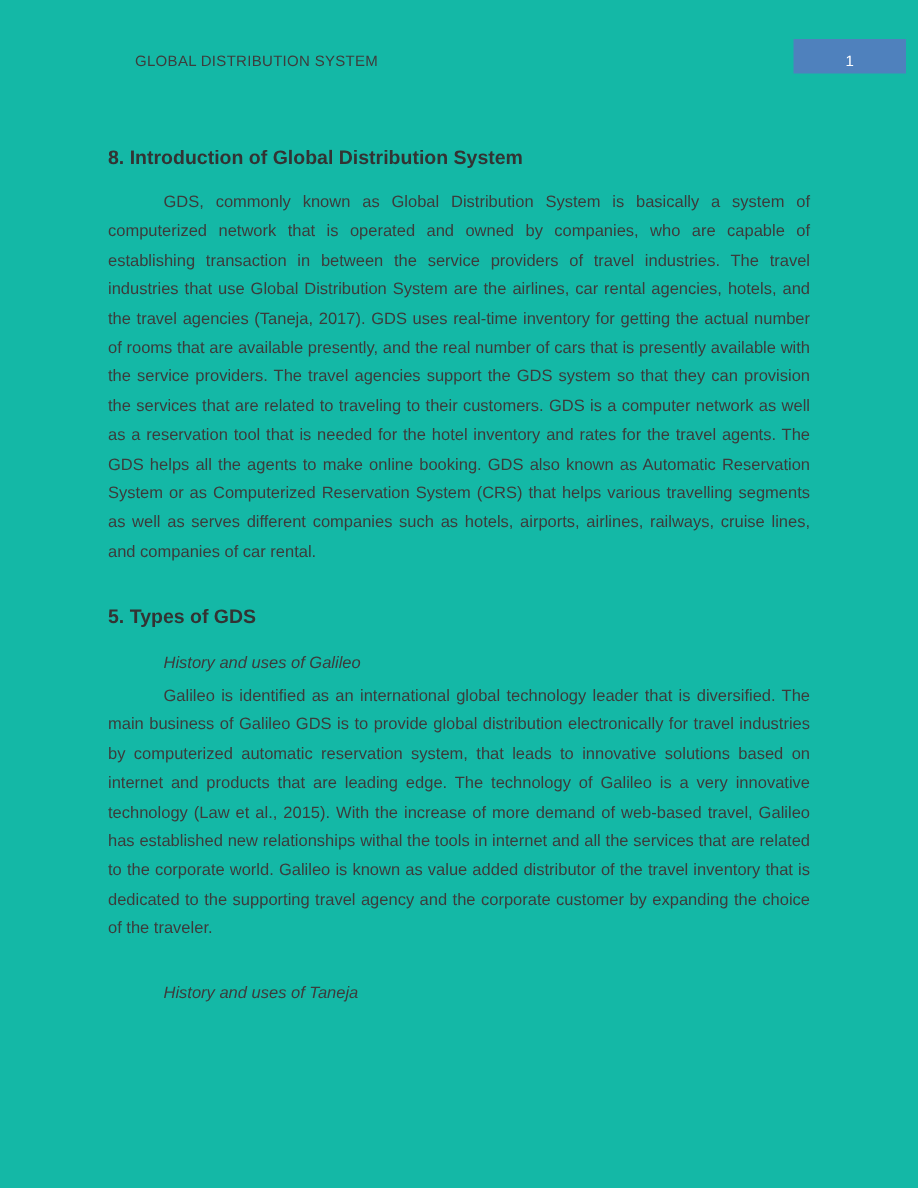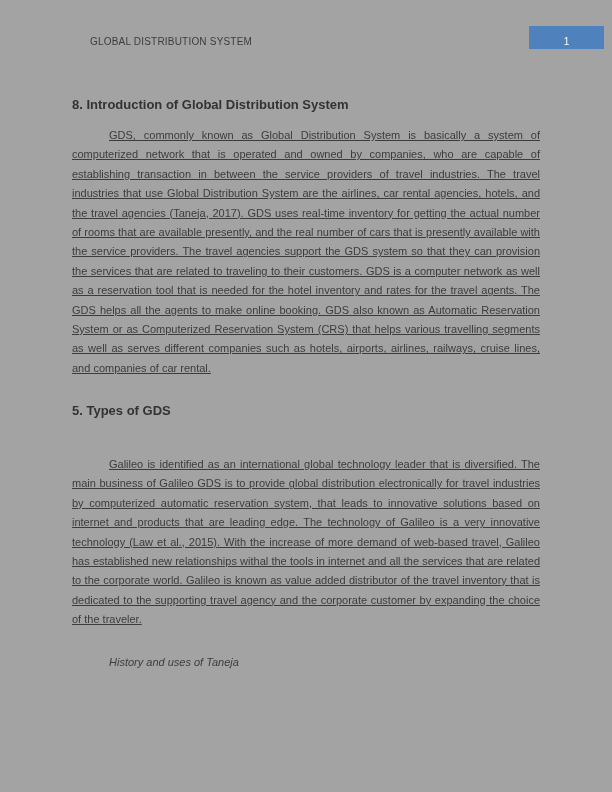--- a/index.html
+++ b/index.html
@@ -4,21 +4,21 @@
 <style>
   html, body {
     margin: 0;
     padding: 0;
     background: #ffffff;
   }
   .page {
     position: relative;
     width: 612px;
     height: 792px;
-    background: #a3a3a3;
+    background: #14b8a6;
     font-family: "Liberation Sans", sans-serif;
     color: #3c3c3c;
     overflow: hidden;
   }
   .header-title {
     position: absolute;
     left: 90px;
     top: 35px;
     font-size: 10px;
     line-height: 13px;
@@ -55,21 +55,20 @@
     font-weight: bold;
     color: #333333;
   }
   .para {
     font-size: 11px;
     line-height: 19.4px;
     text-align: justify;
     text-indent: 37px;
     color: #3c3c3c;
     hyphens: none;
-    text-decoration: underline;
   }
   .subheading {
     font-size: 11px;
     line-height: 19.4px;
     font-style: italic;
     text-indent: 37px;
     color: #3c3c3c;
   }
   .h1-pos { top: 96px; }
   .p1-pos { top: 126px; }
@@ -88,18 +87,19 @@
   <div class="page-number-badge">
     <span class="num">1</span>
   </div>
 
   <div class="body-block section-heading h1-pos">8. Introduction of Global Distribution System</div>
 
   <div class="body-block para p1-pos">GDS, commonly known as Global Distribution System is basically a system of computerized network that is operated and owned by companies, who are capable of establishing transaction in between the service providers of travel industries. The travel industries that use Global Distribution System are the airlines, car rental agencies, hotels, and the travel agencies (Taneja, 2017). GDS uses real-time inventory for getting the actual number of rooms that are available presently, and the real number of cars that is presently available with the service providers. The travel agencies support the GDS system so that they can provision the services that are related to traveling to their customers. GDS is a computer network as well as a reservation tool that is needed for the hotel inventory and rates for the travel agents. The GDS helps all the agents to make online booking. GDS also known as Automatic Reservation System or as Computerized Reservation System (CRS) that helps various travelling segments as well as serves different companies such as hotels, airports, airlines, railways, cruise lines, and companies of car rental.</div>
 
   <div class="body-block section-heading h2-pos">5. Types of GDS</div>
 
+  <div class="body-block subheading sub1-pos">History and uses of Galileo</div>
 
   <div class="body-block para p2-pos">Galileo is identified as an international global technology leader that is diversified. The main business of Galileo GDS is to provide global distribution electronically for travel industries by computerized automatic reservation system, that leads to innovative solutions based on internet and products that are leading edge. The technology of Galileo is a very innovative technology (Law et al., 2015). With the increase of more demand of web-based travel, Galileo has established new relationships withal the tools in internet and all the services that are related to the corporate world. Galileo is known as value added distributor of the travel inventory that is dedicated to the supporting travel agency and the corporate customer by expanding the choice of the traveler.</div>
 
   <div class="body-block subheading sub2-pos">History and uses of Taneja</div>
 
 </div>
 
 </body></html>

